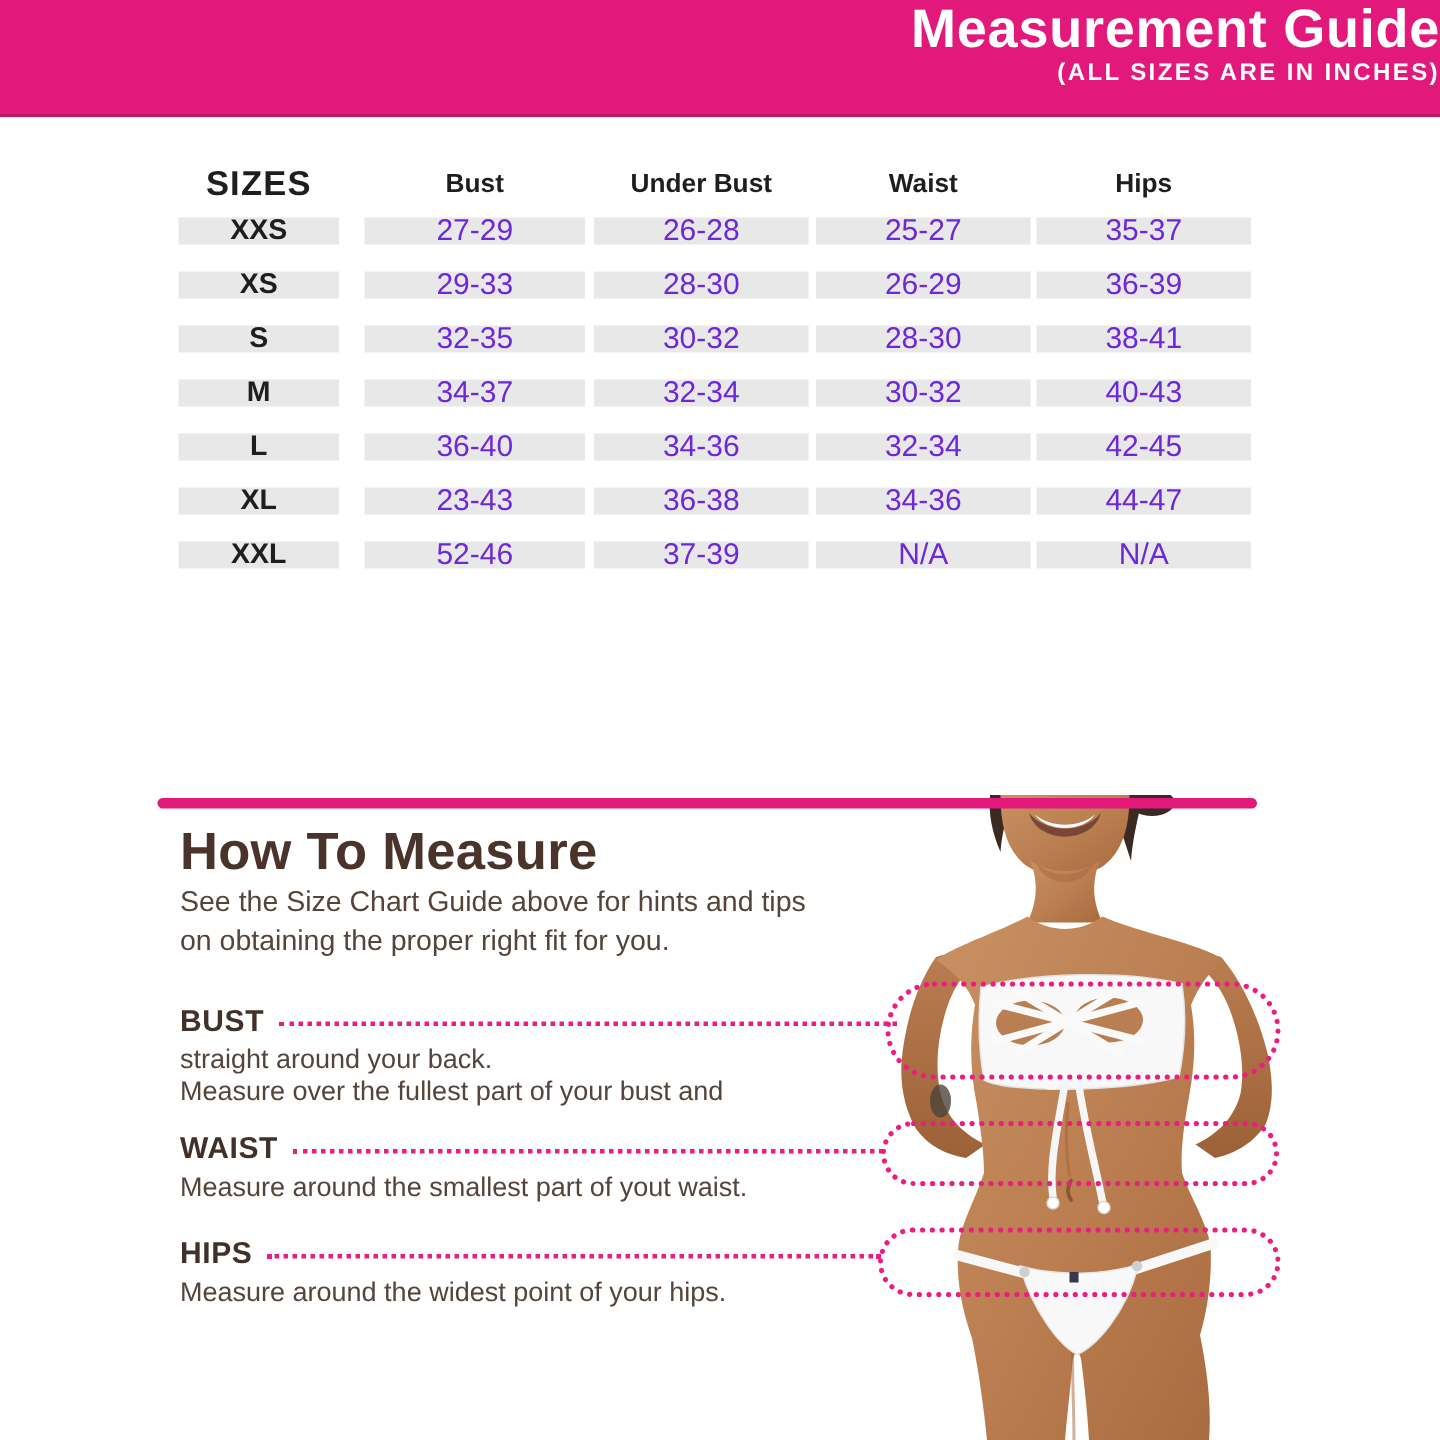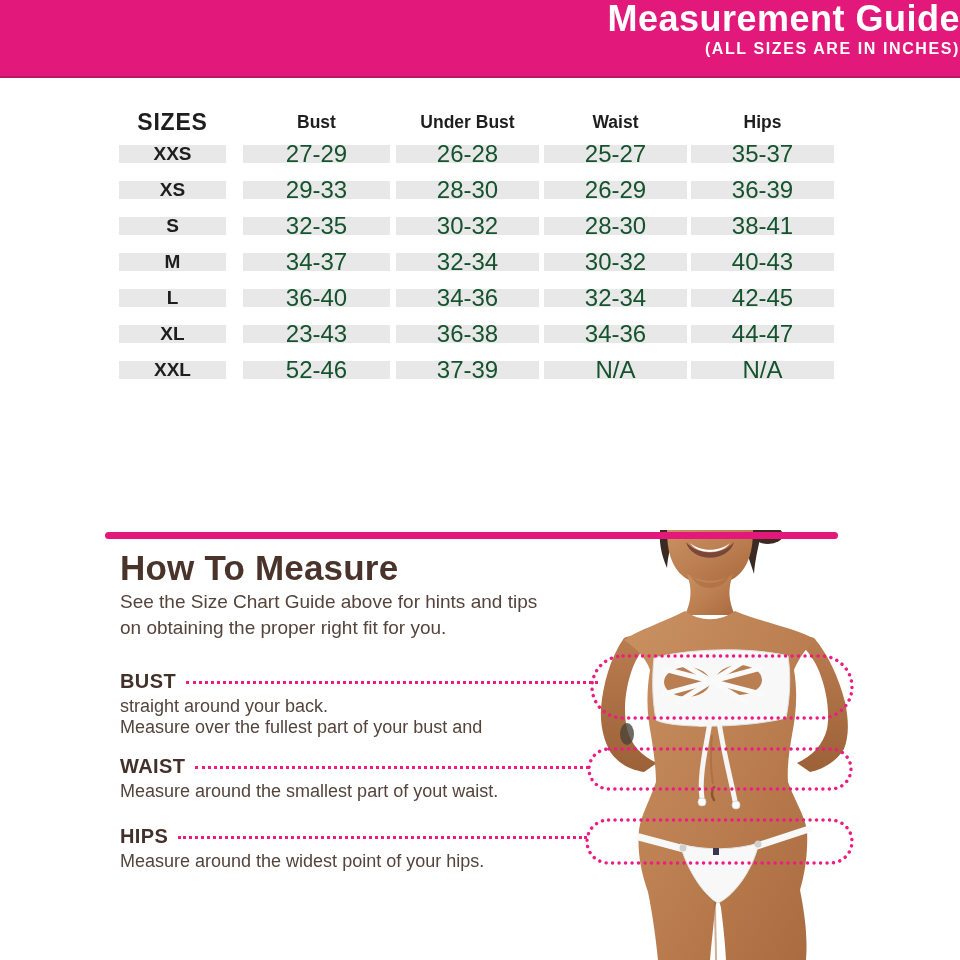--- a/index.html
+++ b/index.html
@@ -17,21 +17,21 @@
   .tbody{position:absolute;top:145px;left:119px;width:715px;}
   .trow{display:flex;height:18px;margin-bottom:18px;}
   .c0{width:107px;margin-right:17px;}
   .c1{width:147px;margin-right:6px;}
   .c2{width:143px;margin-right:5px;}
   .c3{width:143px;margin-right:4px;}
   .c4{width:143px;}
   .hc{display:flex;align-items:center;justify-content:center;font-weight:bold;font-size:17.5px;}
   .hc.sizes{font-size:23px;letter-spacing:.8px;}
   .cell{background:#E9E8E8;display:flex;align-items:center;justify-content:center;
-        font-size:24px;color:#14532d;}
+        font-size:20px;color:#6d28d9;}
   .cell.sz{font-weight:bold;font-size:19px;color:#1E1E1E;}
 
   
   .divider{position:absolute;top:532px;left:105px;width:733px;height:7px;background:#E2197A;
            border-radius:4px;z-index:3;}
 
   
   .htm{position:absolute;left:120px;top:552px;width:520px;z-index:2;color:#55443C;}
   .htm h2{margin:0;font-size:35px;line-height:32px;color:#4A332A;letter-spacing:.2px;}
   .htm .intro{margin-top:5px;font-size:19px;line-height:26px;}

